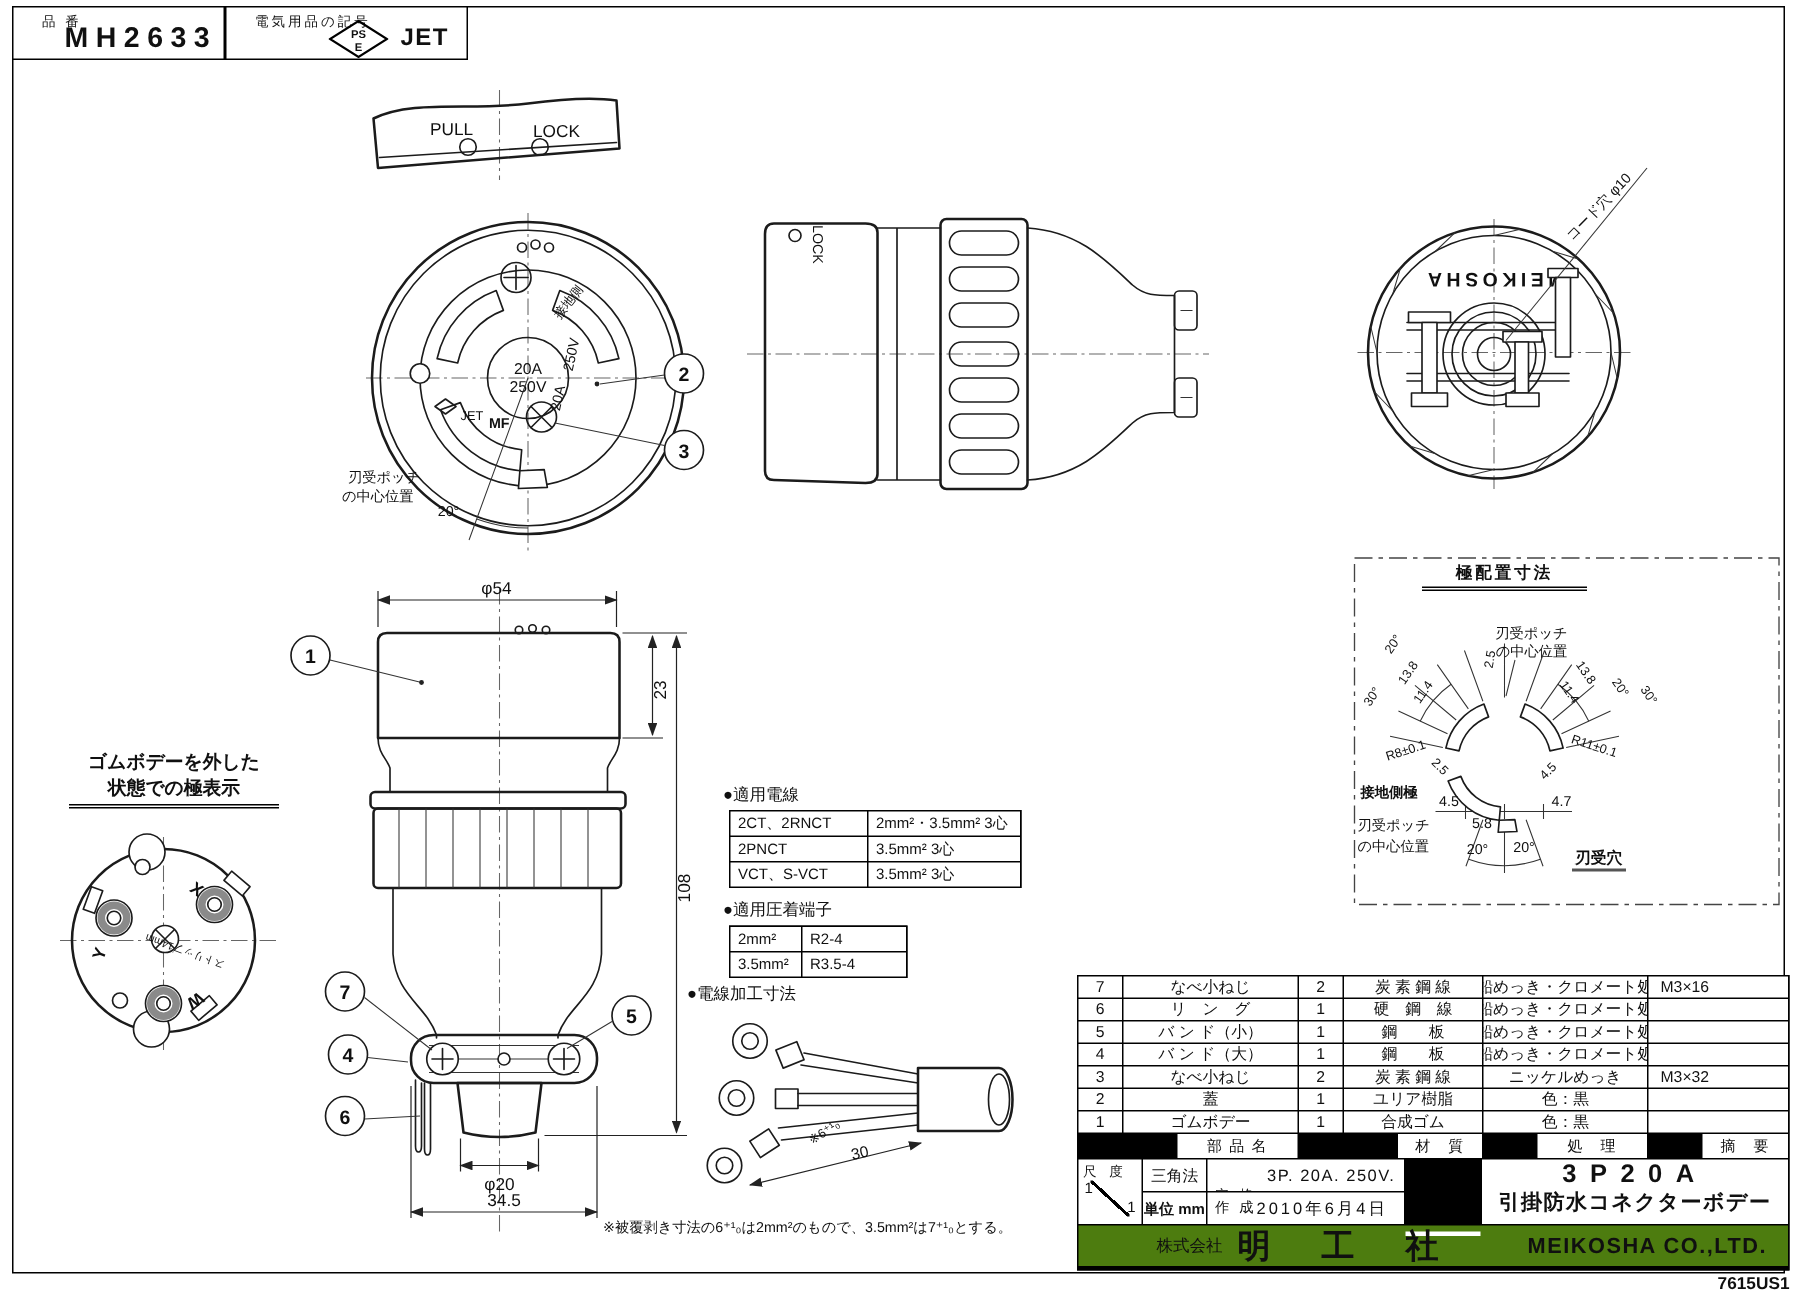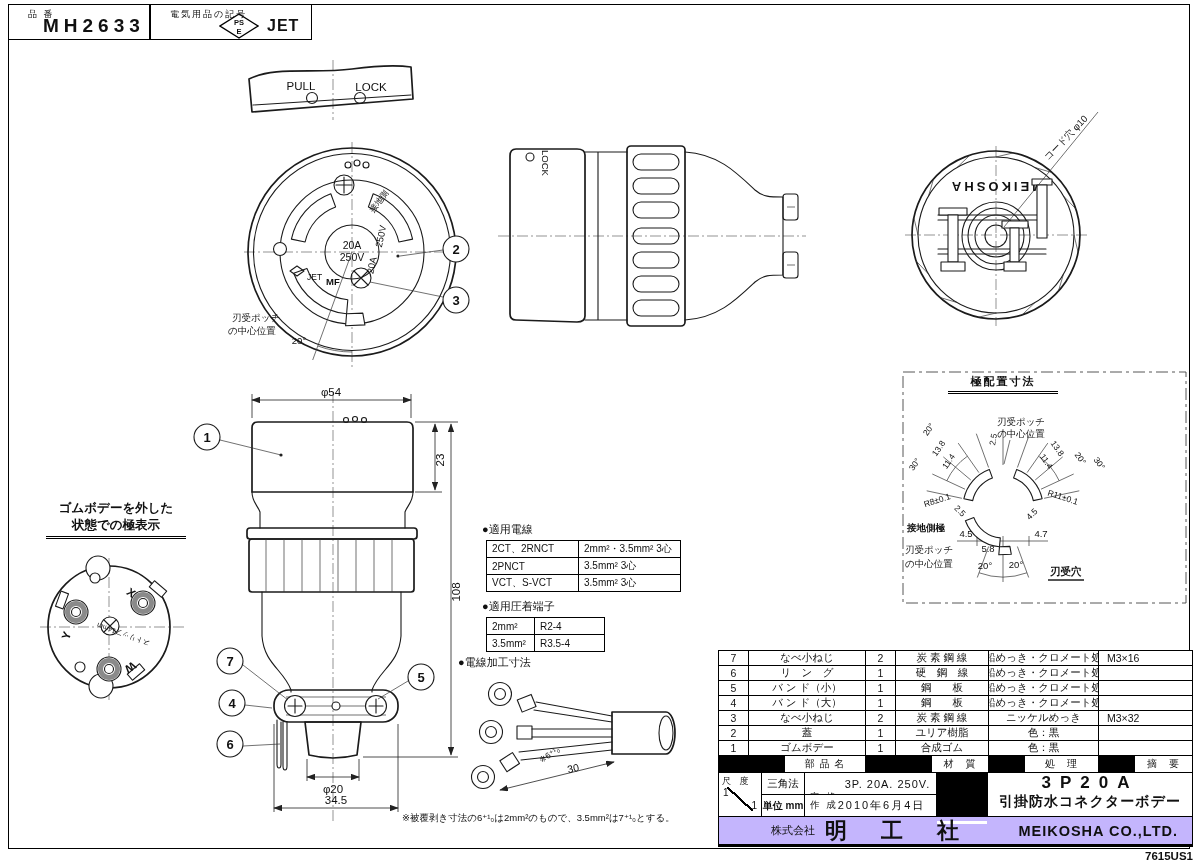--- a/index.html
+++ b/index.html
@@ -38,21 +38,21 @@
   .pgrid>div.rm{justify-content:flex-start;padding-left:8px;}
   .pgrid>div.hd{font-size:10px;letter-spacing:1px;margin-left:36px;}
   .sgrid{display:grid;grid-template-columns:42px 42px 131px 50px 1fr;grid-template-rows:21px 21px;gap:1px;background:#000;margin-top:1px;}
   .sgrid>div{background:#fff;display:flex;align-items:center;font-size:10.5px;white-space:nowrap;overflow:hidden;}
   .scale-cell{position:relative;}
   .scale-lab{position:absolute;left:3px;top:2px;font-size:9px;letter-spacing:3px;}
   .scale-diag{position:absolute;left:8px;top:14px;width:26px;height:24px;
       background:linear-gradient(to top right,transparent 47%,#000 47%,#000 53%,transparent 53%);}
   .scale-diag .n1{position:absolute;left:-4px;top:0;font-size:10px;}
   .scale-diag .n2{position:absolute;right:-4px;bottom:0;font-size:10px;}
-  .company{background:#c4b5fd;height:27px;margin-top:1px;display:flex;align-items:center;}
+  .company{background:#4d7c0f;height:27px;margin-top:1px;display:flex;align-items:center;}
   .kk{font-size:11px;margin-left:52px;}
   .cname{font-size:22px;font-weight:bold;letter-spacing:6px;margin-left:10px;}
   .cen{font-size:14.5px;font-weight:bold;letter-spacing:1px;margin-left:auto;margin-right:14px;}
   .docno{position:absolute;left:1100px;top:850px;width:93px;text-align:right;font-size:11.5px;font-weight:bold;}
 </style>
 </head>
 <body>
 
 <div class="sheet">
   <div class="frame"></div>

